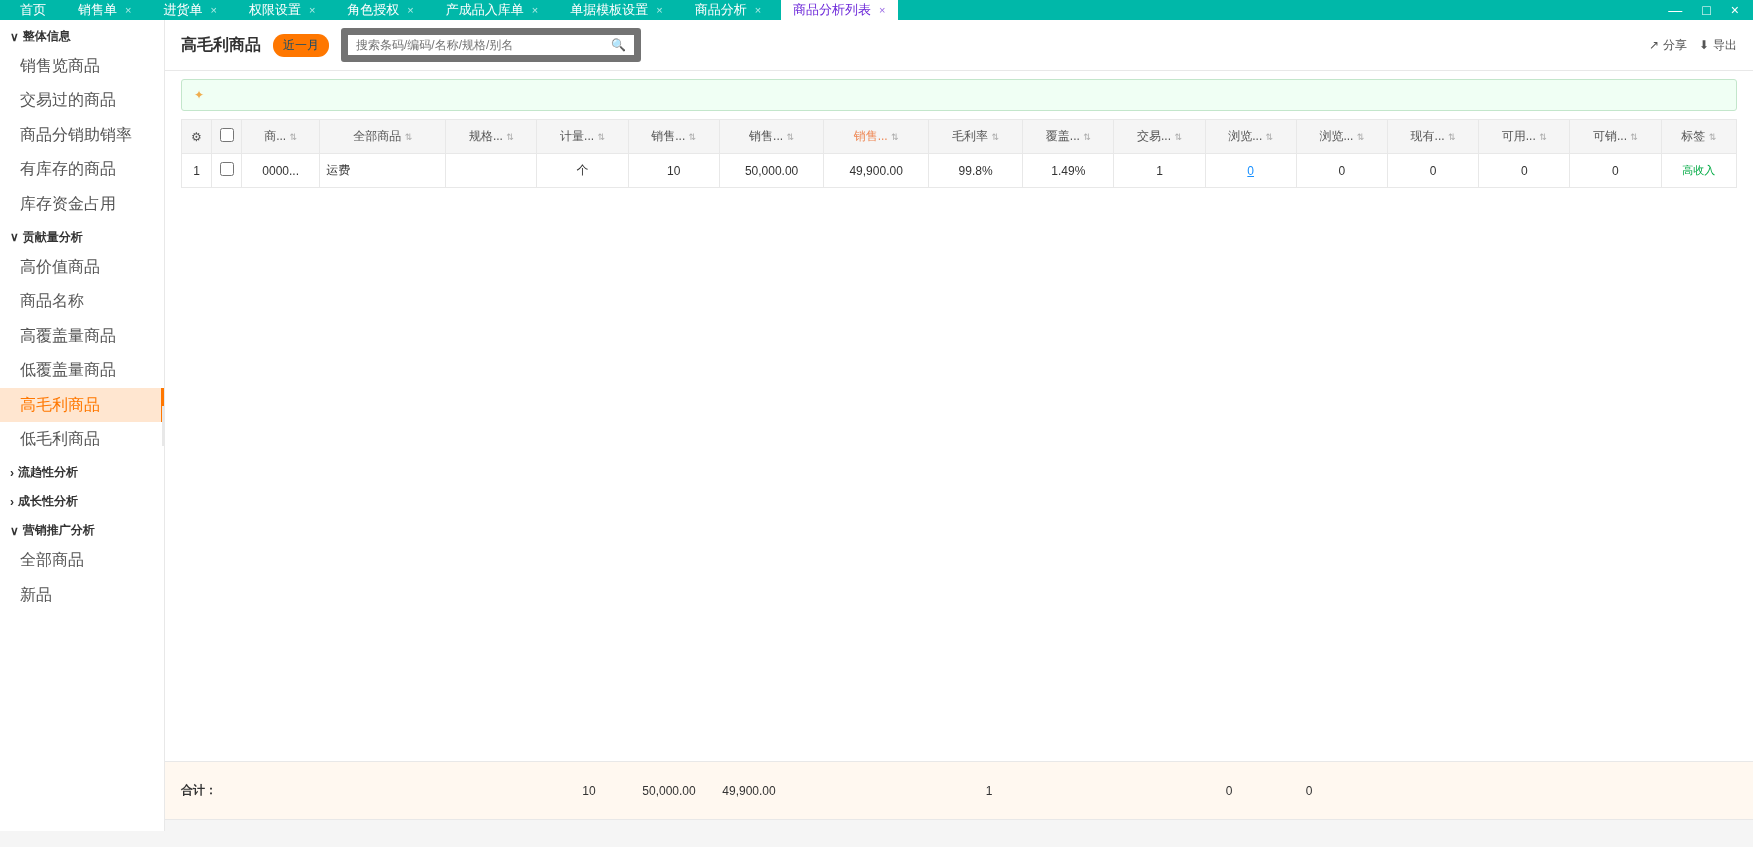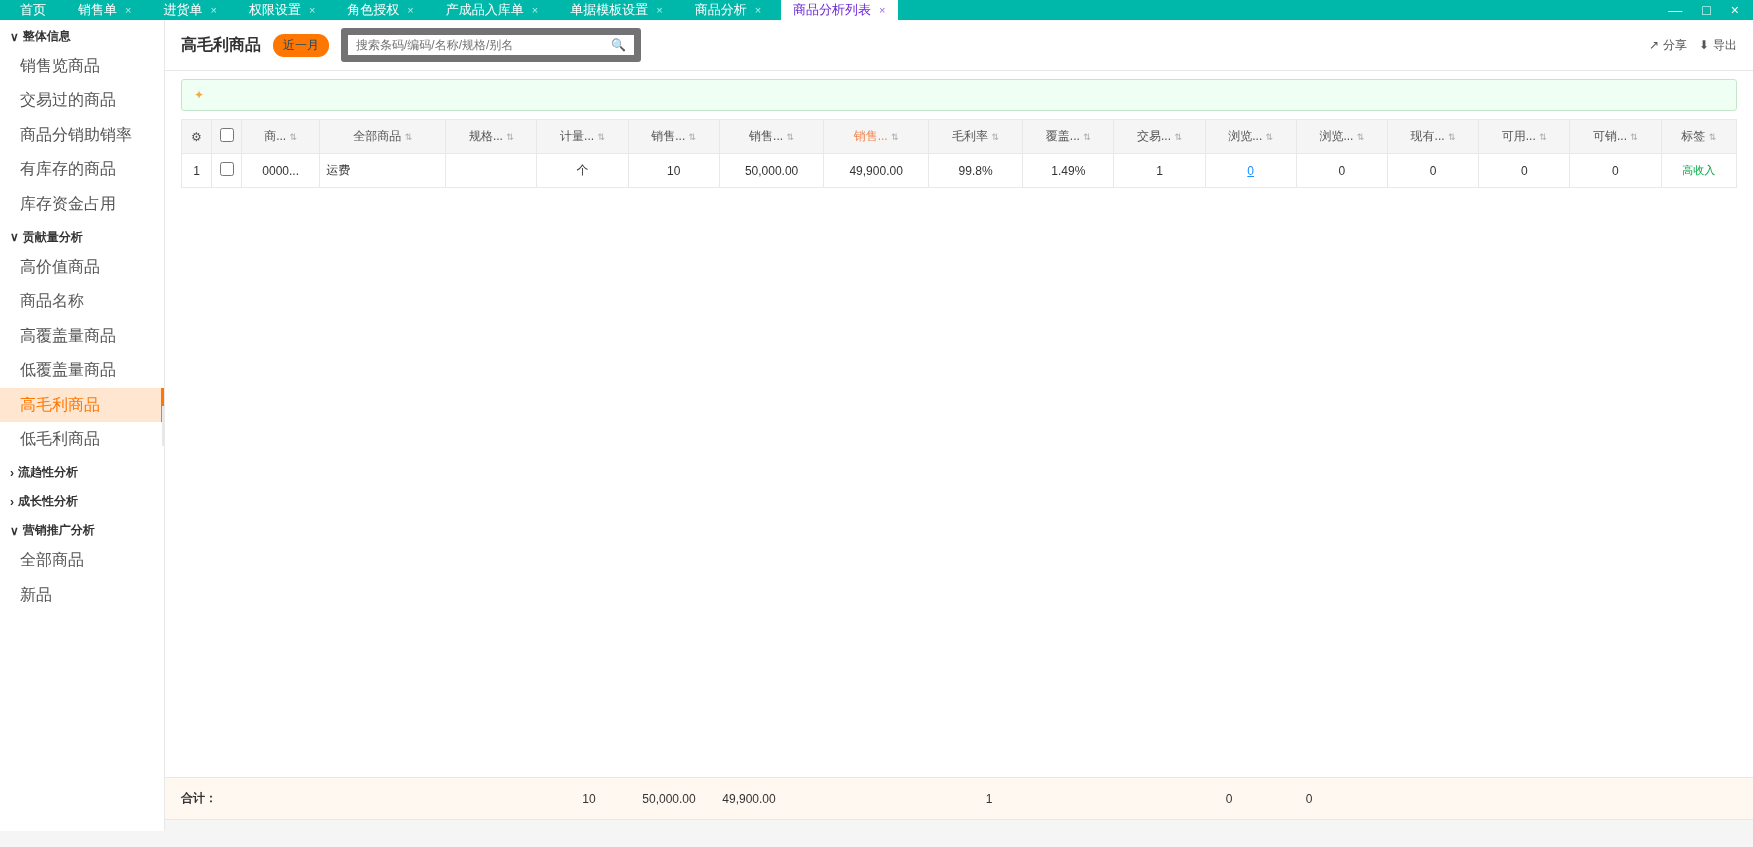--- a/index.html
+++ b/index.html
@@ -207,21 +207,21 @@
     .tag-link {
       color: #1890ff;
       text-decoration: underline;
       cursor: pointer;
     }
 
     
     .table-footer {
       background: #fff8f0;
       border-top: 1px solid #e8e8e8;
-      padding: 12px 16px;
+      padding: 20px 16px;
       display: flex;
       align-items: center;
       gap: 8px;
       font-size: 12px;
       color: #333;
     }
     .table-footer .footer-label {
       font-weight: bold;
       min-width: 40px;
     }

